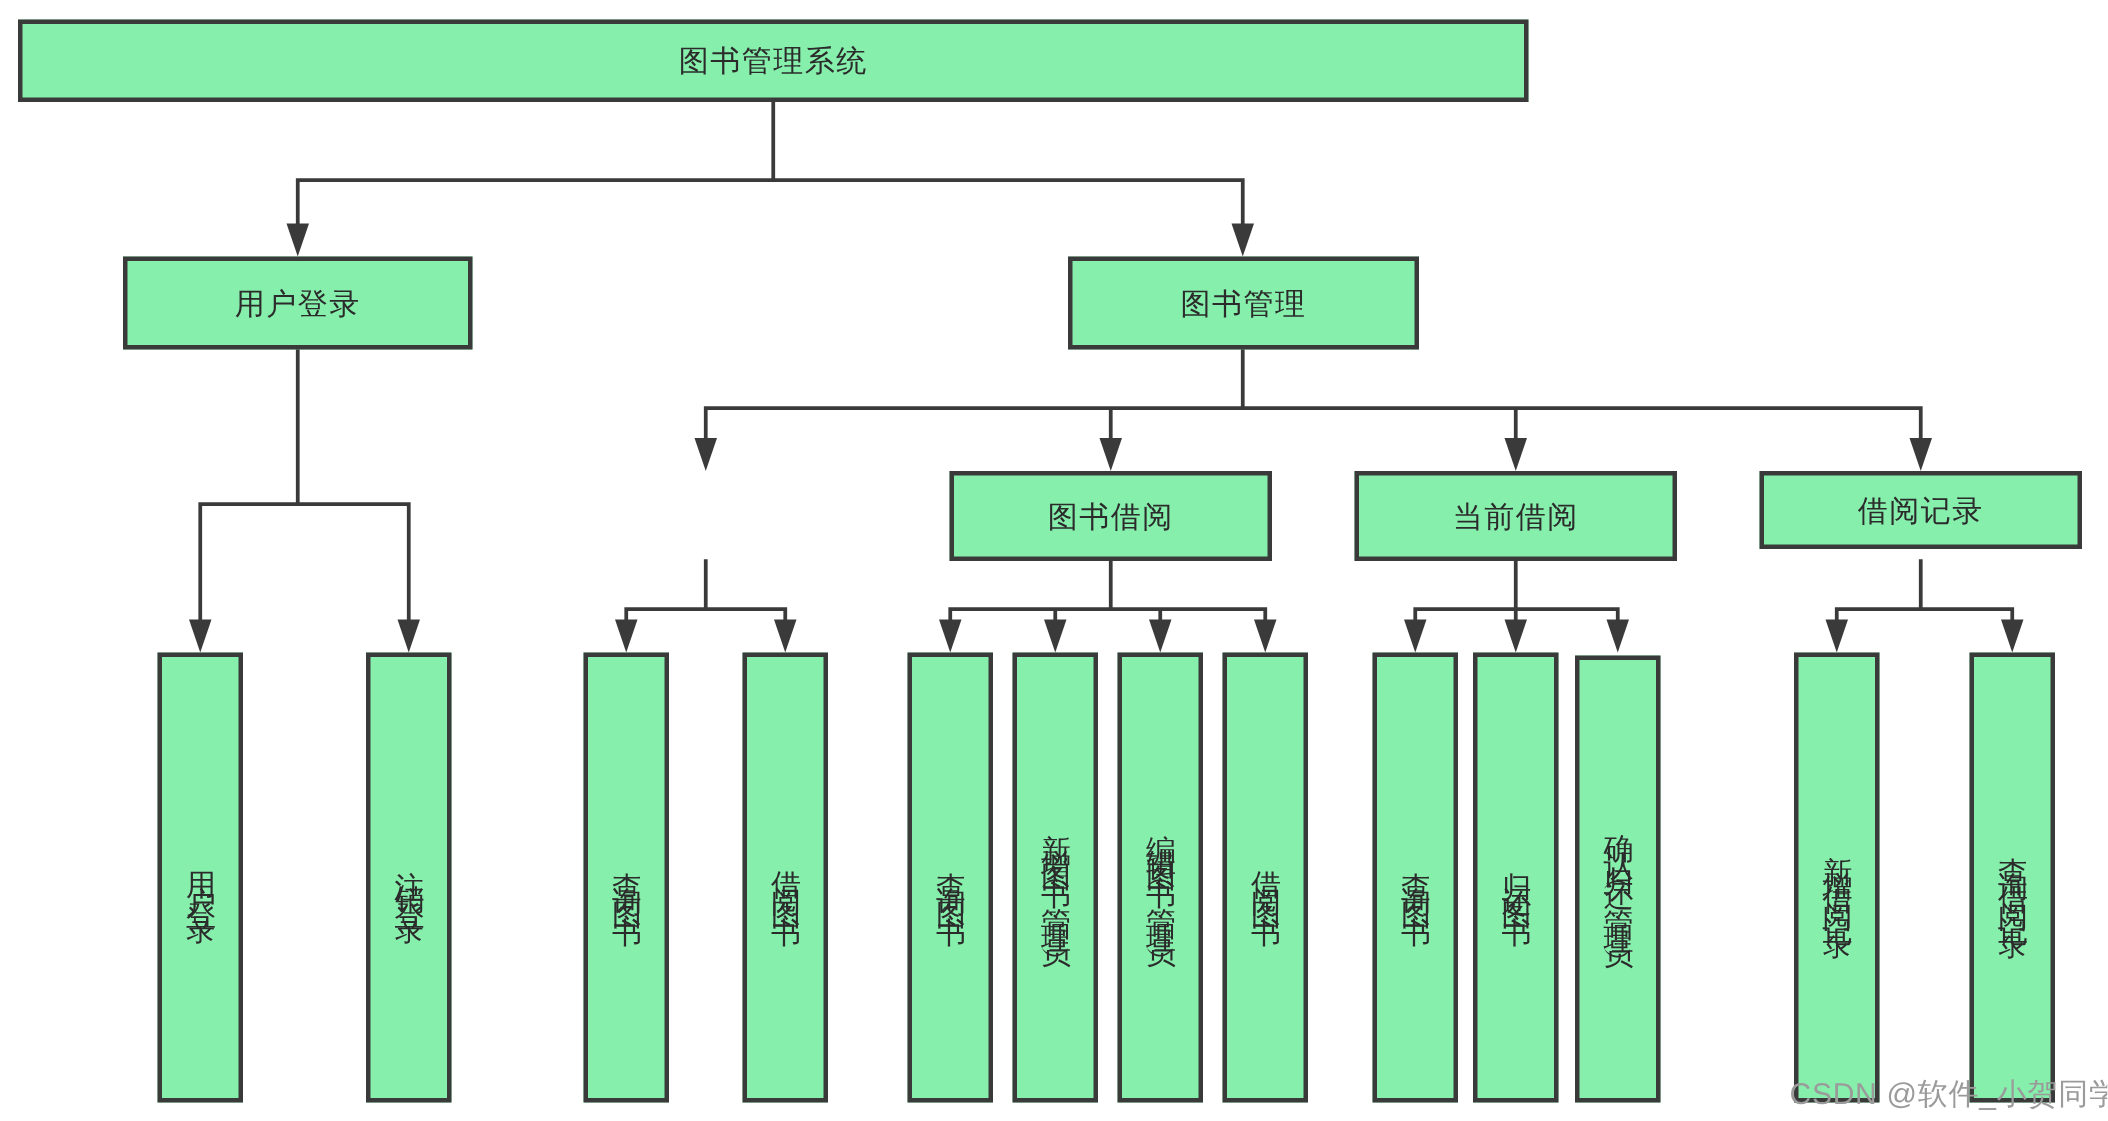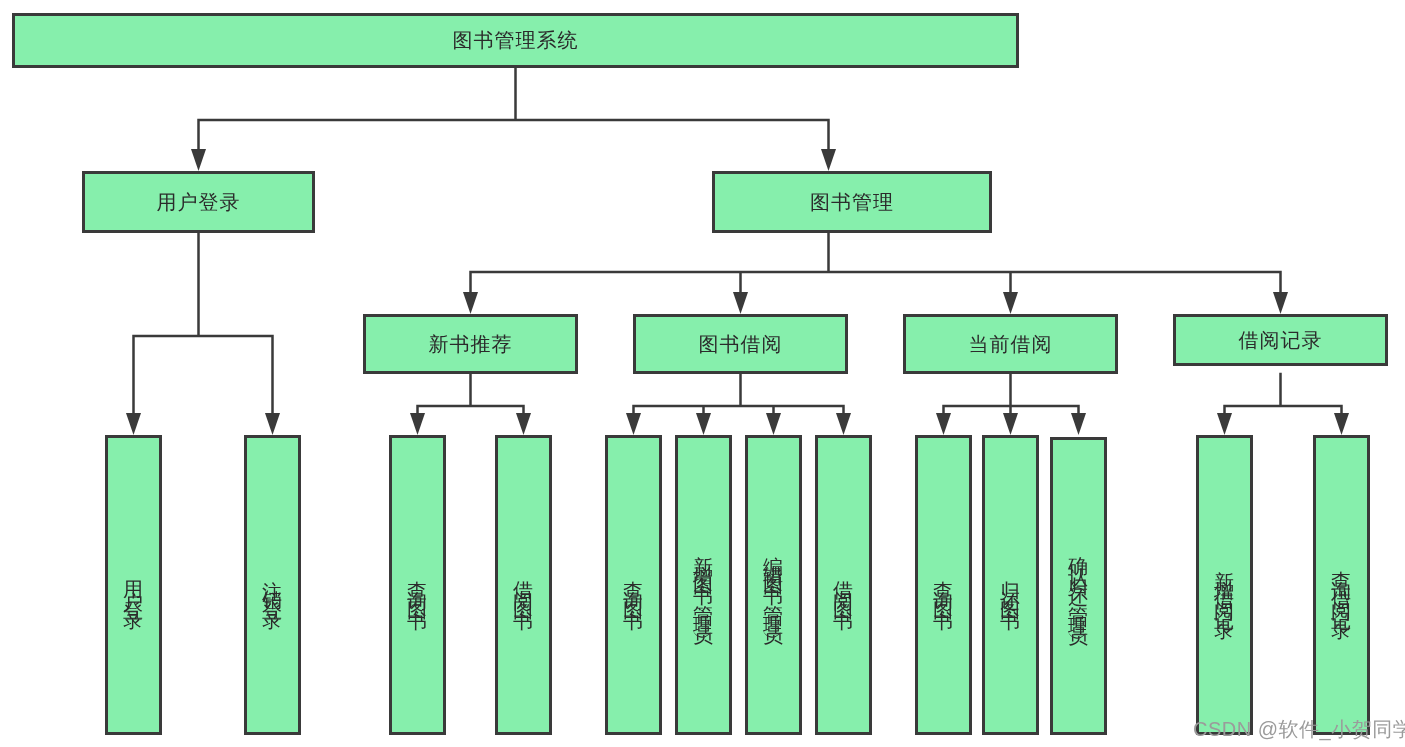--- a/index.html
+++ b/index.html
@@ -83,23 +83,22 @@
       <polygon points="1003,413 1018,413 1010.5,435"></polygon>
       <polygon points="1071,413 1086,413 1078.5,435"></polygon>
       <polygon points="1217,413 1232,413 1224.5,435"></polygon>
       <polygon points="1334,413 1349,413 1341.5,435"></polygon>
     </g>
   </svg>
 
   <div class="node" style="left:12px; top:13px; width:1007px; height:55px;">图书管理系统</div>
 
   <div class="node" style="left:82px; top:171px; width:233px; height:62px;">用户登录</div>
-  <div class="node" style="left:712px; top:171px; width:280px; height:62px;">图书管理</div>
+  <div class="node" style="left:712px; top:171px; width:234px; height:62px;">图书管理</div>
 
-  <div class="node" style="left:363px; top:314px; width:215px; height:60px;">新书推荐</div>
   <div class="node" style="left:903px; top:314px; width:215px; height:60px;">当前借阅</div>
   <div class="node" style="left:633px; top:314px; width:215px; height:60px;">图书借阅</div>
   <div class="node" style="left:1173px; top:314px; width:215px; height:52px;">借阅记录</div>
 
   <div class="node leaf" style="left:105px; top:435px; width:57px; height:300px;">用户登录</div>
   <div class="node leaf" style="left:244px; top:435px; width:57px; height:300px;">注销登录</div>
 
   <div class="node leaf" style="left:389px; top:435px; width:57px; height:300px;">查询图书</div>
   <div class="node leaf" style="left:495px; top:435px; width:57px; height:300px;">借阅图书</div>
 

